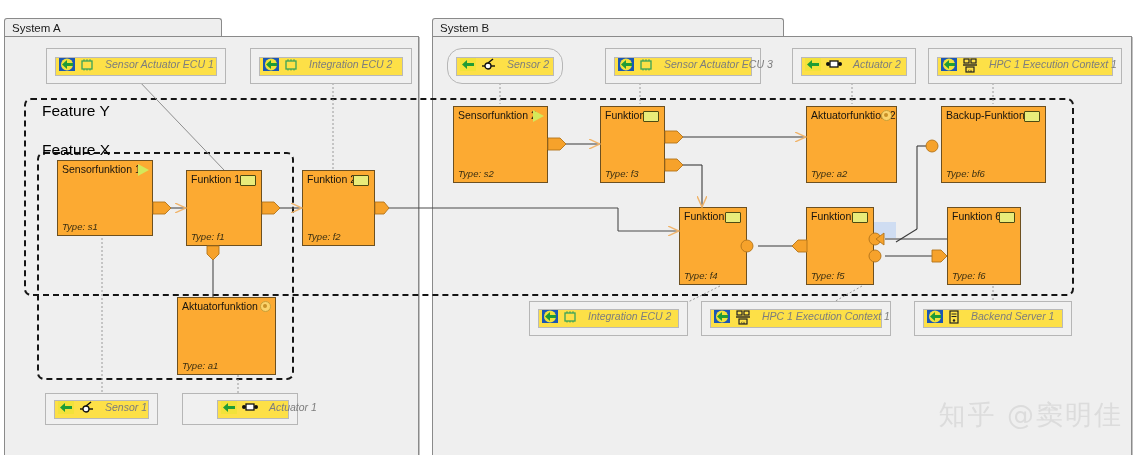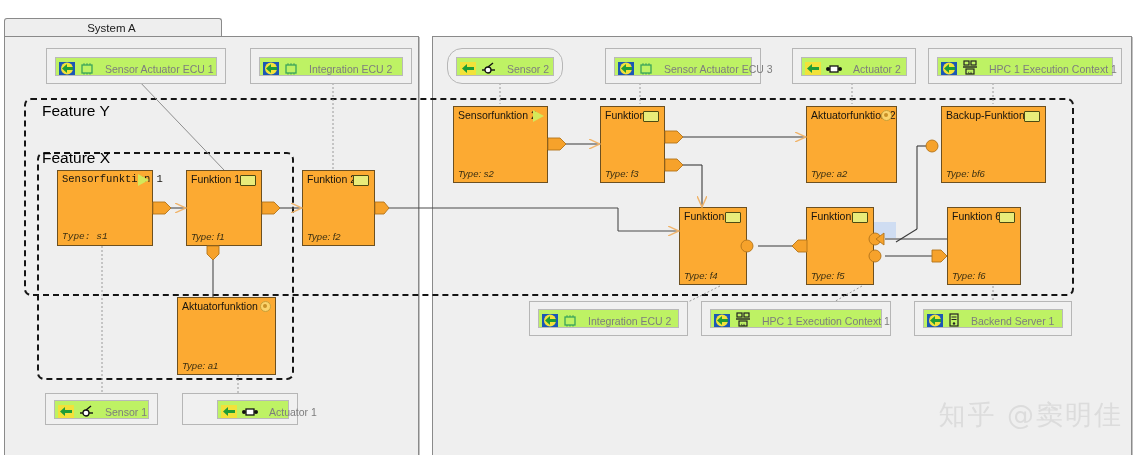--- a/index.html
+++ b/index.html
@@ -45,26 +45,27 @@
   .dev-box {
     position: absolute;
     background: #f0f0f0;
     border: 1px solid #b6b6b6;
     z-index: 6;
   }
   .dev-inner {
     position: absolute;
     left: 8px; top: 8px; right: 8px;
     height: 19px;
-    background: #bef264;
+    background: #fde047;
     border: 1px solid #b9b9b9;
     display: flex;
-    align-items: flex-end;
+    align-items: flex-start;
     gap: 5px;
     padding-left: 3px;
+    font-style: italic;
   }
   .dev-label {
     font-size: 10.5px;
     color: #7d7d7d;
     white-space: nowrap;
     padding-left: 6px;
   }
   .ico { flex: 0 0 auto; display: block; }
 
   
@@ -160,25 +161,26 @@
     z-index: 9;
     font-family: "DejaVu Sans", sans-serif;
   }
 </style>
 </head>
 <body>
 
 <div id="canvas">
 
   <div class="sys-frame" style="left:4px; top:18px; width:415px; height:420px;">
-    <div class="sys-tab" style="width:218px;text-align:center;">System A</div>
+    <div class="sys-tab" style="width:218px;">System A</div>
     <div class="sys-body" style="top:18px; width:415px; height:420px;"></div>
   </div>
 
   <div class="sys-frame" style="left:432px; top:18px; width:700px; height:420px;">
+    <div class="sys-tab" style="width:352px;">System B</div>
     <div class="sys-body" style="top:18px; width:700px; height:420px;"></div>
   </div>
 
   <svg id="wires" viewBox="0 0 1137 455">
 
     <g stroke="#9a9a9a" stroke-width="1" fill="none" stroke-dasharray="2,2">
       <line x1="333" y1="79" x2="333" y2="172"></line>
       <line x1="102" y1="230" x2="102" y2="395"></line>
       <line x1="238" y1="375" x2="238" y2="395"></line>
       <line x1="500" y1="79" x2="500" y2="104"></line>
@@ -307,23 +309,23 @@
         <text x="8" y="13.5" font-size="4" text-anchor="middle" fill="#222" font-family="DejaVu Sans, sans-serif">su</text>
       </svg>
       <span class="dev-label">HPC 1 Execution Context 1</span>
     </div>
   </div>
 
   <div class="feature" style="left:24px; top:98px; width:1050px; height:198px;"></div>
   <div class="feature-title" style="left:42px; top:102px;">Feature Y</div>
 
   <div class="feature" style="left:37px; top:152px; width:257px; height:228px;"></div>
-  <div class="feature-title" style="left:42px; top:149px;">Feature X</div>
-
-  <div class="fn" style="left:57px; top:170px; width:96px; height:76px;font-family:Liberation Mono, monospace;">
+  <div class="feature-title" style="left:42px; top:141px;">Feature X</div>
+
+  <div class="fn" style="left:57px; top:160px; width:96px; height:76px;">
     <div class="fn-title">Sensorfunktion 1</div>
     <div class="badge-tri"></div>
     <div class="fn-type">Type: s1</div>
   </div>
 
   <div class="fn" style="left:186px; top:170px; width:76px; height:76px;">
     <div class="fn-title">Funktion 1</div>
     <div class="badge-rect"></div>
     <div class="fn-type">Type: f1</div>
   </div>

